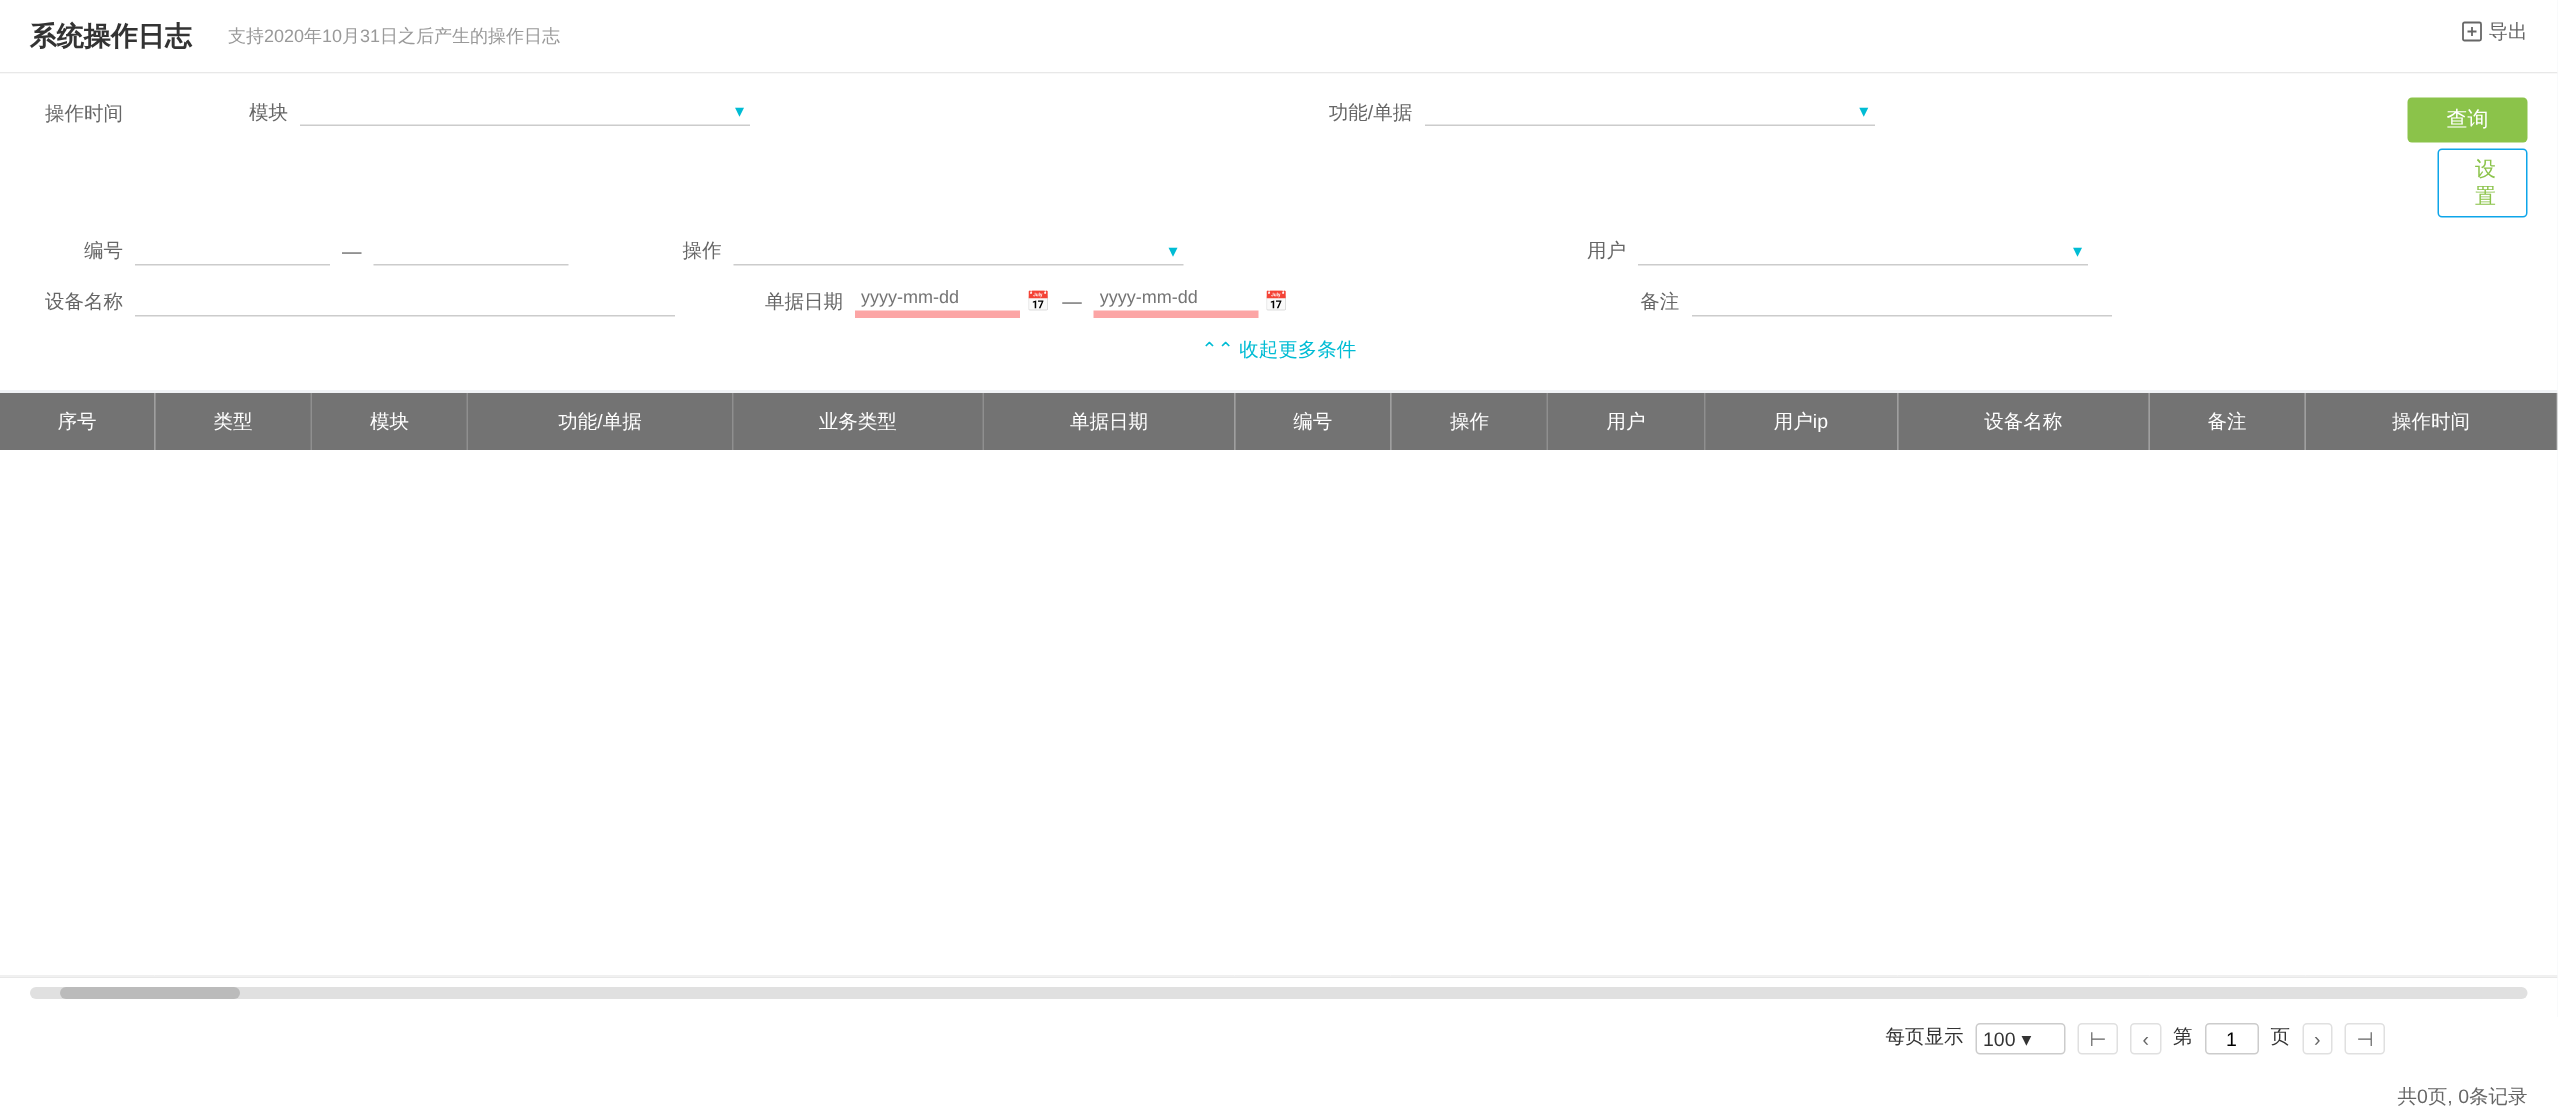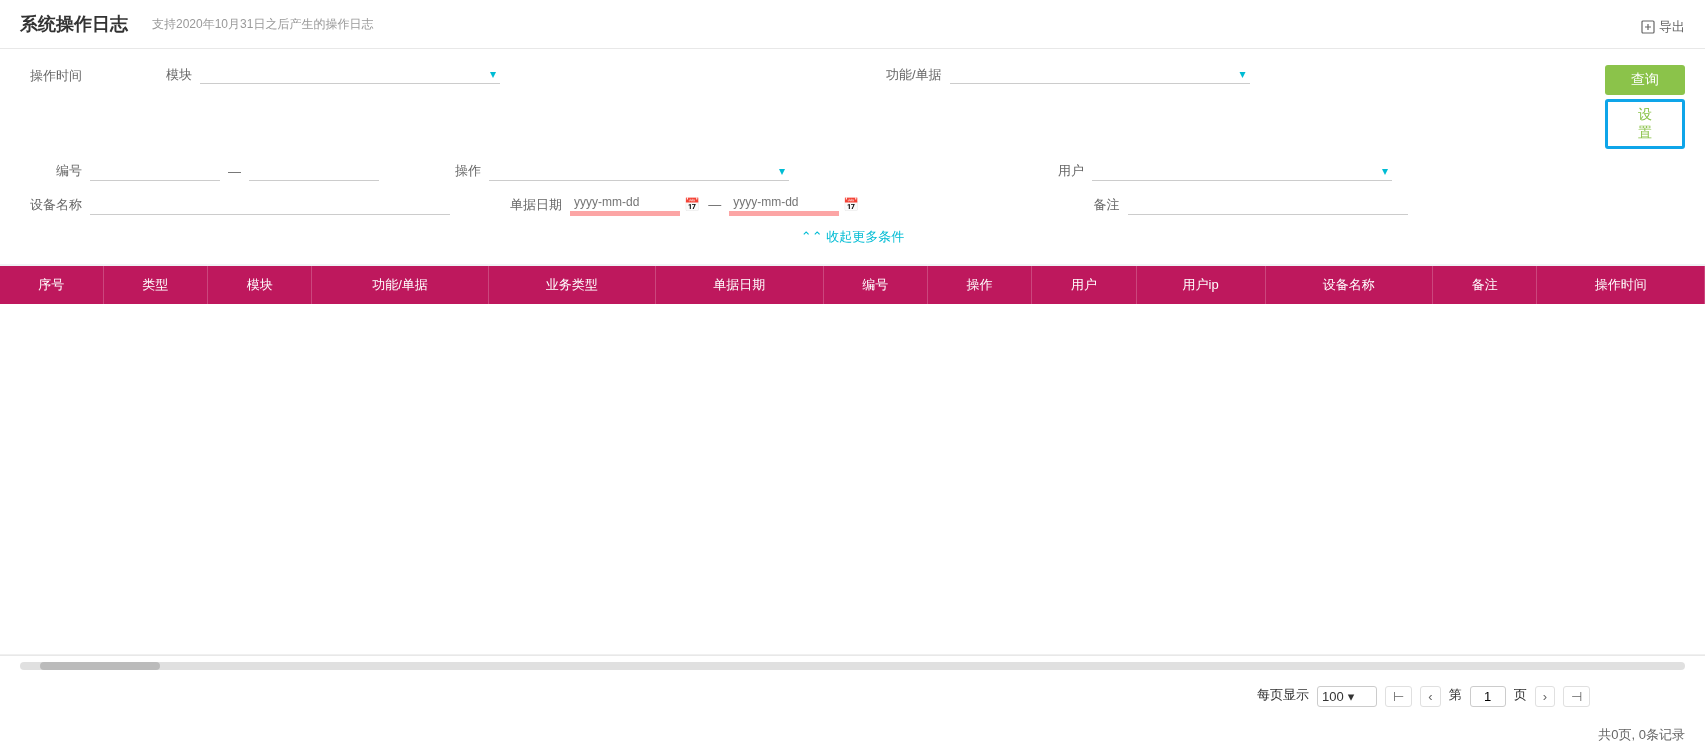--- a/index.html
+++ b/index.html
@@ -2,21 +2,21 @@
 <html><head>
   <meta charset="utf-8">
   <style>
     * { box-sizing: border-box; margin: 0; padding: 0; font-family: 'Microsoft YaHei', '微软雅黑', Arial, sans-serif; }
     body { background: #f0f2f5; font-size: 13px; color: #333; }
 
     .page-header {
       background: #fff;
       padding: 12px 20px;
       display: flex;
-      align-items: flex-end;
+      align-items: flex-start;
       justify-content: space-between;
       border-bottom: 1px solid #e8e8e8;
     }
     .page-title {
       font-size: 18px;
       font-weight: bold;
       color: #333;
       margin-right: 12px;
     }
     .page-subtitle {
@@ -124,26 +124,26 @@
       border-radius: 3px;
       cursor: pointer;
       font-size: 14px;
       display: block;
       width: 80px;
       margin-bottom: 4px;
     }
     .btn-settings {
       background: #fff;
       color: #8bc34a;
-      border: 3px solid #0ea5e9;
+      border: 1px solid #0ea5e9;
       padding: 4px 24px;
       border-radius: 3px;
       cursor: pointer;
       font-size: 14px;
-      width: 80px;
+      width: 60px;
     }
 
     .action-buttons {
       display: flex;
       flex-direction: column;
       align-items: flex-end;
     }
 
     .collapse-bar {
       text-align: center;
@@ -156,21 +156,21 @@
     
     .table-section {
       background: #fff;
       margin-top: 2px;
     }
     .data-table {
       width: 100%;
       border-collapse: collapse;
     }
     .data-table thead tr {
-      background: #be185d;
+      background: #737373;
       border-radius: 18px;
     }
     .data-table thead th {
       color: #fff;
       font-size: 13px;
       font-weight: normal;
       padding: 10px 8px;
       text-align: center;
       white-space: nowrap;
       border-right: 1px solid rgba(255,255,255,0.2);

